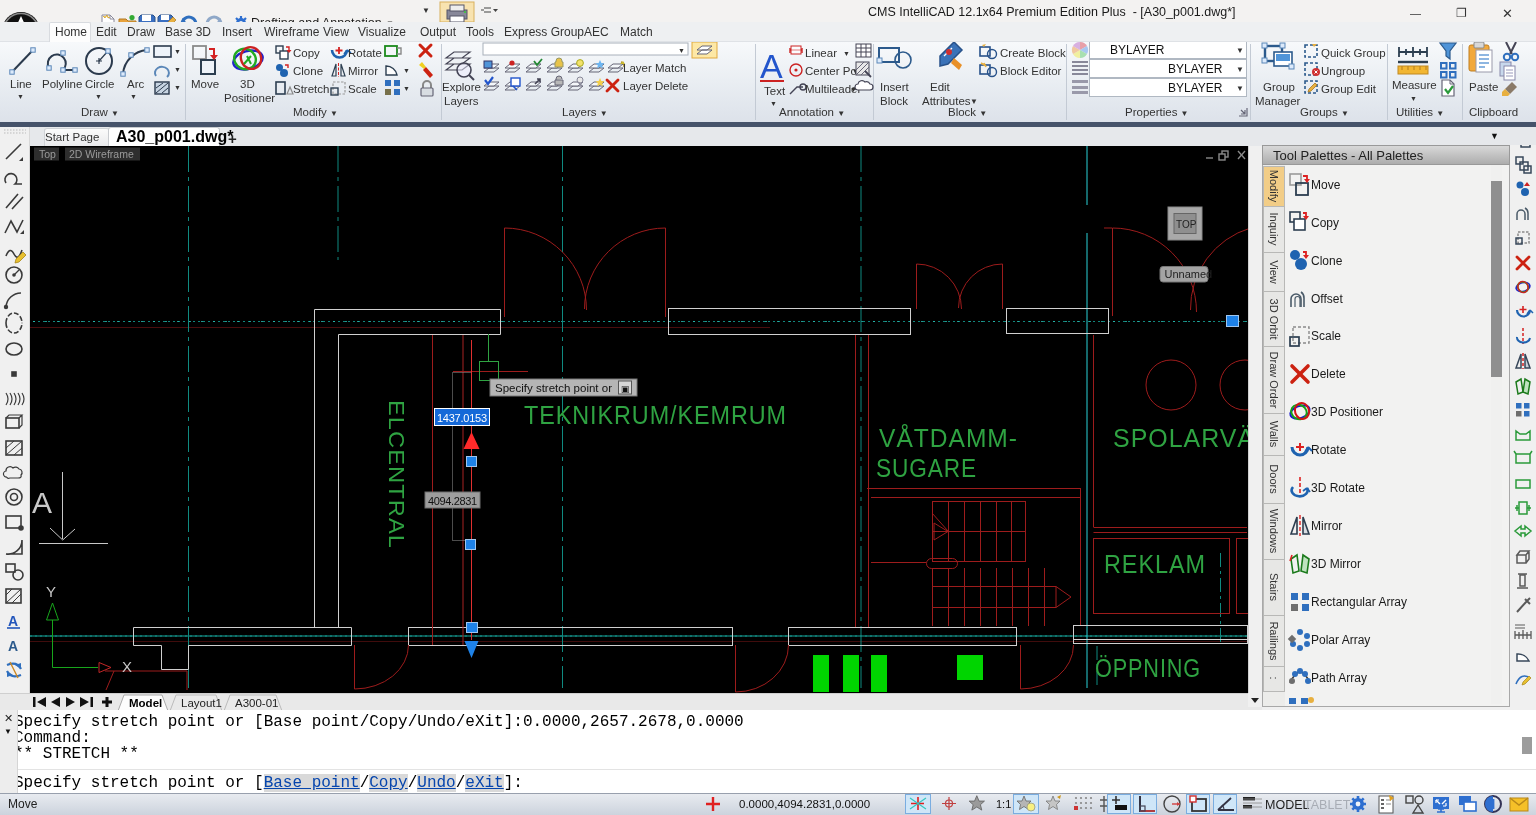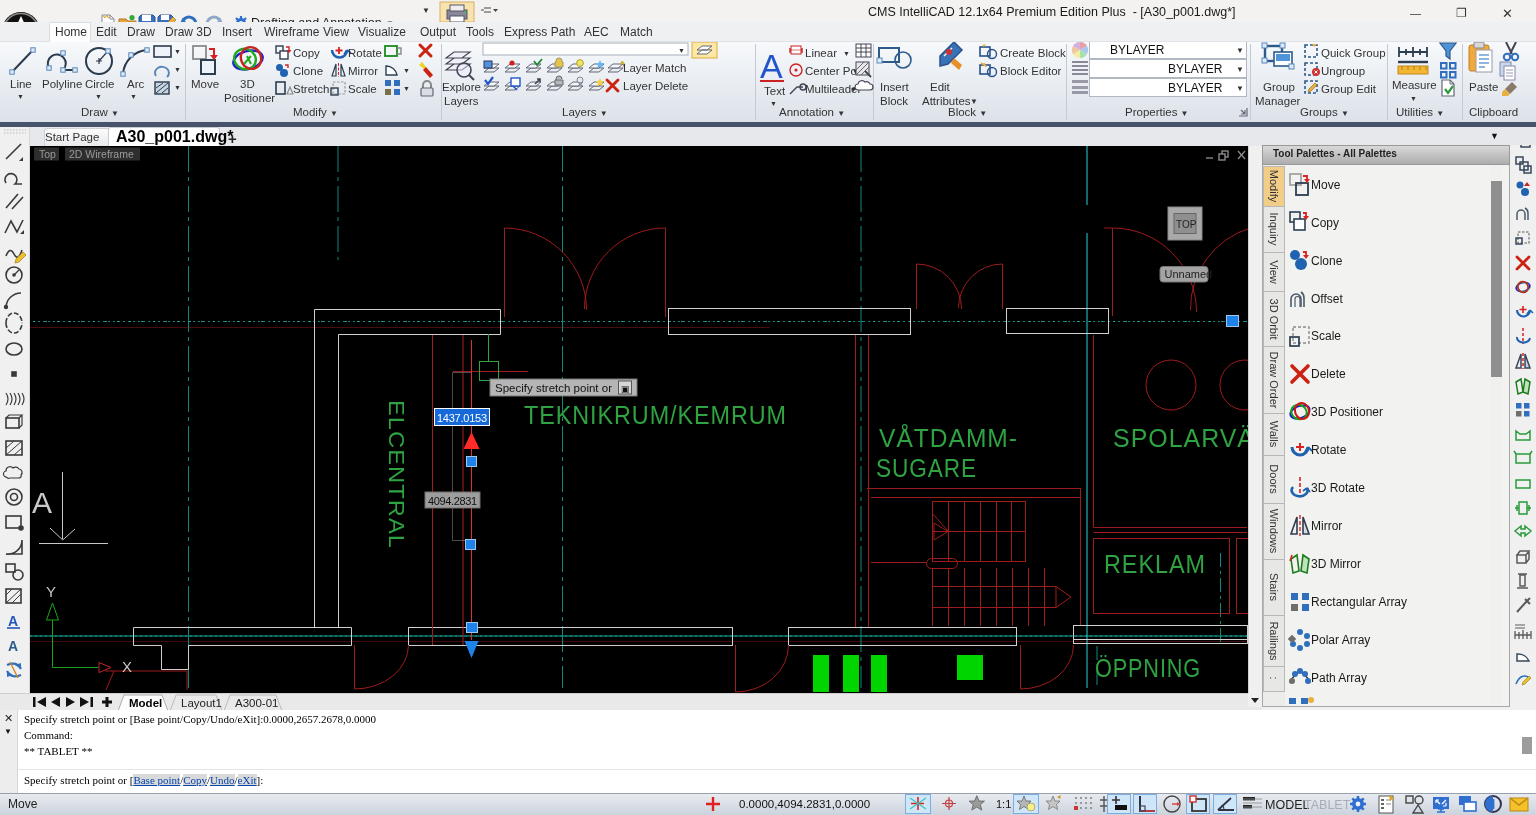--- a/index.html
+++ b/index.html
@@ -24,27 +24,27 @@
 
 #ltb{left:0;top:127px;width:30px;height:566px;background:#f0f0f0;border-right:1px solid #d8d8d8;}
 
 #rtb{left:1510px;top:127px;width:26px;height:580px;background:#f0f0f0;}
 
 #canvas{left:30px;top:146px;width:1218px;height:547px;background:#000;}
 
 #cscroll{left:1248px;top:146px;width:14px;height:561px;background:#f0f0f0;border-left:1px solid #d0d0d0;}
 
 #palette{left:1262px;top:145px;width:248px;height:562px;background:#f2f2f1;border:1px solid #a8a8a8;}
-#palhead{left:1262px;top:145px;width:248px;height:20px;background:linear-gradient(#d8d8d8,#adadad);border:1px solid #999;font-size:10px;font-weight:bold;color:#222;padding:2px 0 0 10px;}
+#palhead{left:1262px;top:145px;width:248px;height:20px;background:linear-gradient(#d8d8d8,#adadad);border:1px solid #999;font-size:13px;font-weight:normal;color:#222;padding:2px 0 0 10px;}
 #paltop{left:1262px;top:127px;width:274px;height:18px;background:#e6e8eb;}
 
 #modelbar{left:0;top:693px;width:1262px;height:17px;background:#e9e9e9;border-top:1px solid #cfcfcf;font-size:11.5px;}
 
 #cmdwin{left:0;top:710px;width:1536px;height:83px;background:#fff;}
-#cmdwin .ln{position:absolute;left:24px;font-family:Liberation Serif, serif;font-size:11px;color:#000;white-space:pre;}
+#cmdwin .ln{position:absolute;left:14px;font-family:Liberation Mono, monospace;font-size:16px;color:#000;white-space:pre;}
 #cmdgut{left:0;top:710px;width:18px;height:83px;background:#ededed;border-right:1px solid #d5d5d5;}
 
 #statusbar{left:0;top:793px;width:1536px;height:22px;background:linear-gradient(#e8ebf0,#ccd3dd);border-top:1px solid #98a0ad;font-size:12px;color:#222;}
 </style></head>
 <body>
 
 <div class="abs" id="titlebar"></div>
 <div class="abs" style="left:0;top:12px;width:400px;height:26px">
 <svg width="400" height="42" viewBox="0 0 400 42">
 <circle cx="21" cy="19" r="19" fill="#111"></circle>
@@ -119,28 +119,28 @@
     <span style="position:absolute;left:-118px;top:0">—</span>
     <span style="position:absolute;left:-72px;top:-1px;font-size:12px">❐</span>
     <span style="position:absolute;left:-26px;top:-1px;font-size:13px">✕</span>
   </div>
 
 <div class="abs" id="menurow"></div>
 <div class="abs" id="hometab"></div>
 <div class="mtab" style="left:55px">Home</div>
 <div class="mtab" style="left:96px">Edit</div>
 <div class="mtab" style="left:127px">Draw</div>
-<div class="mtab" style="left:165px">Draw 3D</div>
+<div class="mtab" style="left:165px">Base 3D</div>
 <div class="mtab" style="left:222px">Insert</div>
 <div class="mtab" style="left:264px">Wireframe</div>
 <div class="mtab" style="left:323px">View</div>
 <div class="mtab" style="left:358px">Visualize</div>
 <div class="mtab" style="left:420px">Output</div>
 <div class="mtab" style="left:466px">Tools</div>
-<div class="mtab" style="left:504px">Express Path</div>
+<div class="mtab" style="left:504px">Express Group</div>
 <div class="mtab" style="left:584px">AEC</div>
 <div class="mtab" style="left:620px">Match</div>
 
 <div class="abs" id="ribbon">
 <svg width="1536" height="80" viewBox="0 42 1536 80" font-family="Liberation Sans, sans-serif">
 <defs>
 <g id="hsq">
           <rect x="-2.2" y="-2.2" width="4.4" height="4.4" fill="#dceafb" stroke="#5b87b8" stroke-width="1"></rect>
         </g>
 <g id="lay">
@@ -1123,21 +1123,21 @@
 <text x="181" y="13" fill="#222">Layout1</text>
 <path d="M224,17 L230,1 L276,1 L282,17 Z" fill="none" stroke="#bbb"></path>
 <text x="235" y="13" fill="#222">A300-01</text>
 </g>
 </svg>
 </div>
 
 <div class="abs" id="cmdwin">
 <div class="ln" style="top:3px">Specify stretch point or [Base point/Copy/Undo/eXit]:0.0000,2657.2678,0.0000</div>
 <div class="ln" style="top:19px">Command:</div>
-<div class="ln" style="top:35px">** TABLET **</div>
+<div class="ln" style="top:35px">** STRETCH **</div>
 <div class="ln" style="top:64px">Specify stretch point or [<span style="background:#d9d9d9;color:#0645ad;text-decoration:underline">Base point</span>/<span style="background:#d9d9d9;color:#0645ad;text-decoration:underline">Copy</span>/<span style="background:#d9d9d9;color:#0645ad;text-decoration:underline">Undo</span>/<span style="background:#d9d9d9;color:#0645ad;text-decoration:underline">eXit</span>]:</div>
 </div>
 <div class="abs" style="left:0;top:769px;width:1536px;height:1px;background:#e3e3e3"></div>
 <div class="abs" id="cmdgut">
     <div style="position:absolute;left:4px;top:2px;font-size:11px;color:#222">✕</div>
     <div style="position:absolute;left:4px;top:17px;font-size:8px;color:#111">▼</div>
   </div>
 <div class="abs" style="left:1522px;top:737px;width:10px;height:17px;background:#9c9c9c"></div>
 
 <div class="abs" id="statusbar"></div>

